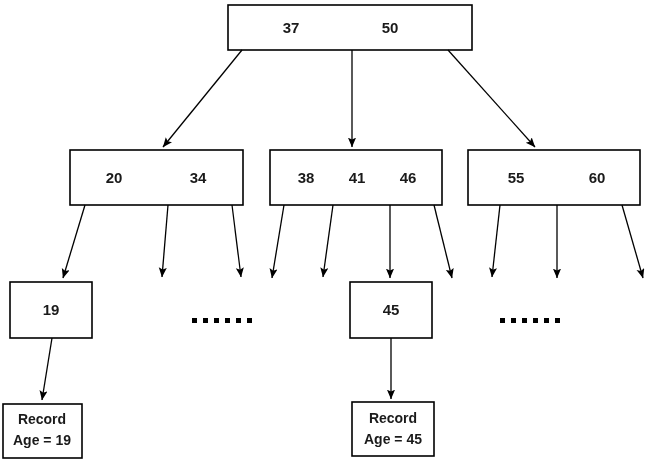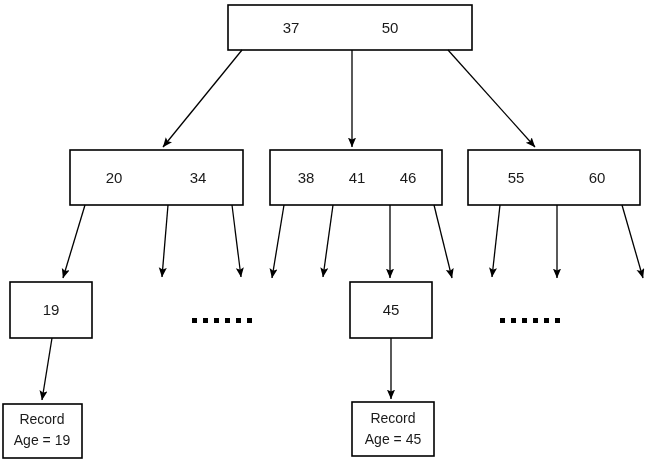--- a/index.html
+++ b/index.html
@@ -9,20 +9,21 @@
   }
   body {
     font-family: "Liberation Sans", sans-serif;
   }
   #diagram-root {
     position: relative;
     width: 649px;
     height: 461px;
     background: #ffffff;
     overflow: hidden;
+    font-weight: bold;
   }
   svg.canvas {
     position: absolute;
     top: 0;
     left: 0;
     width: 649px;
     height: 461px;
     display: block;
   }
   .node-rect {

